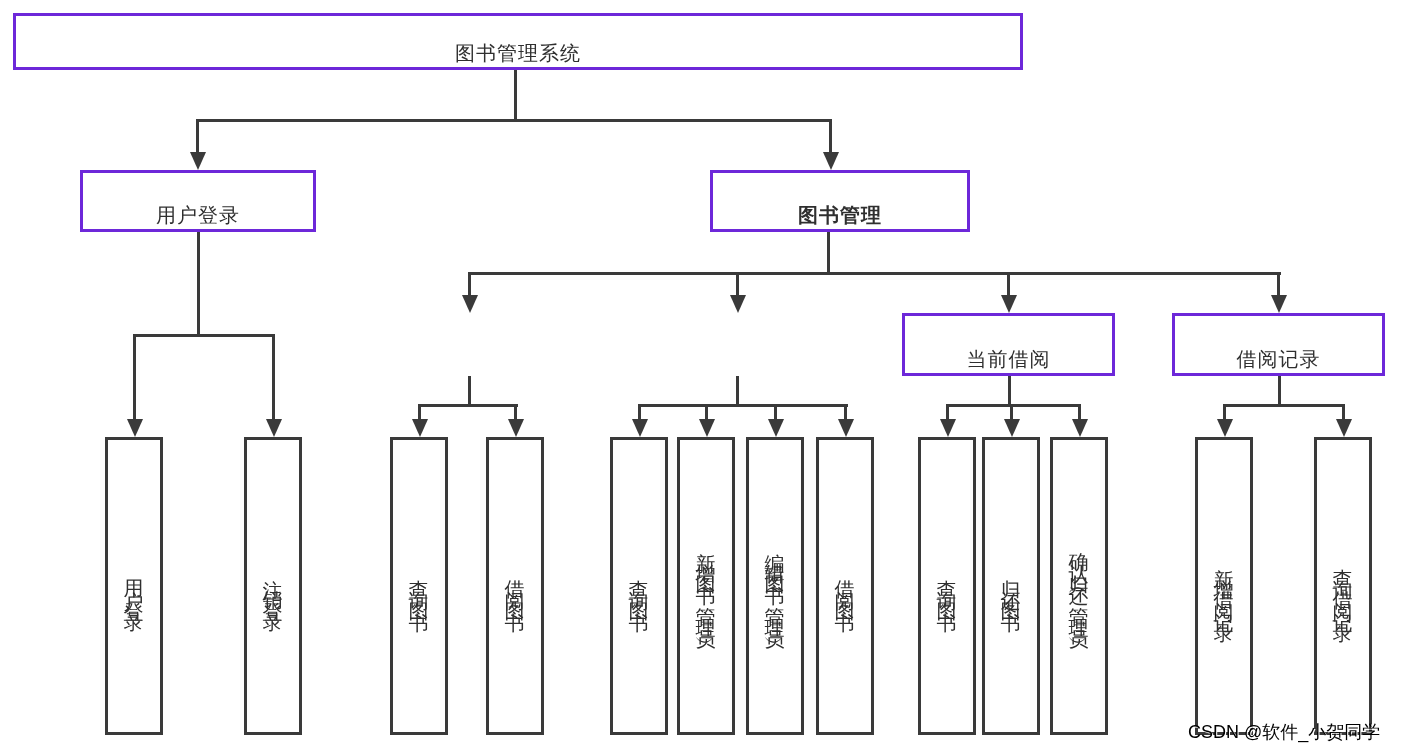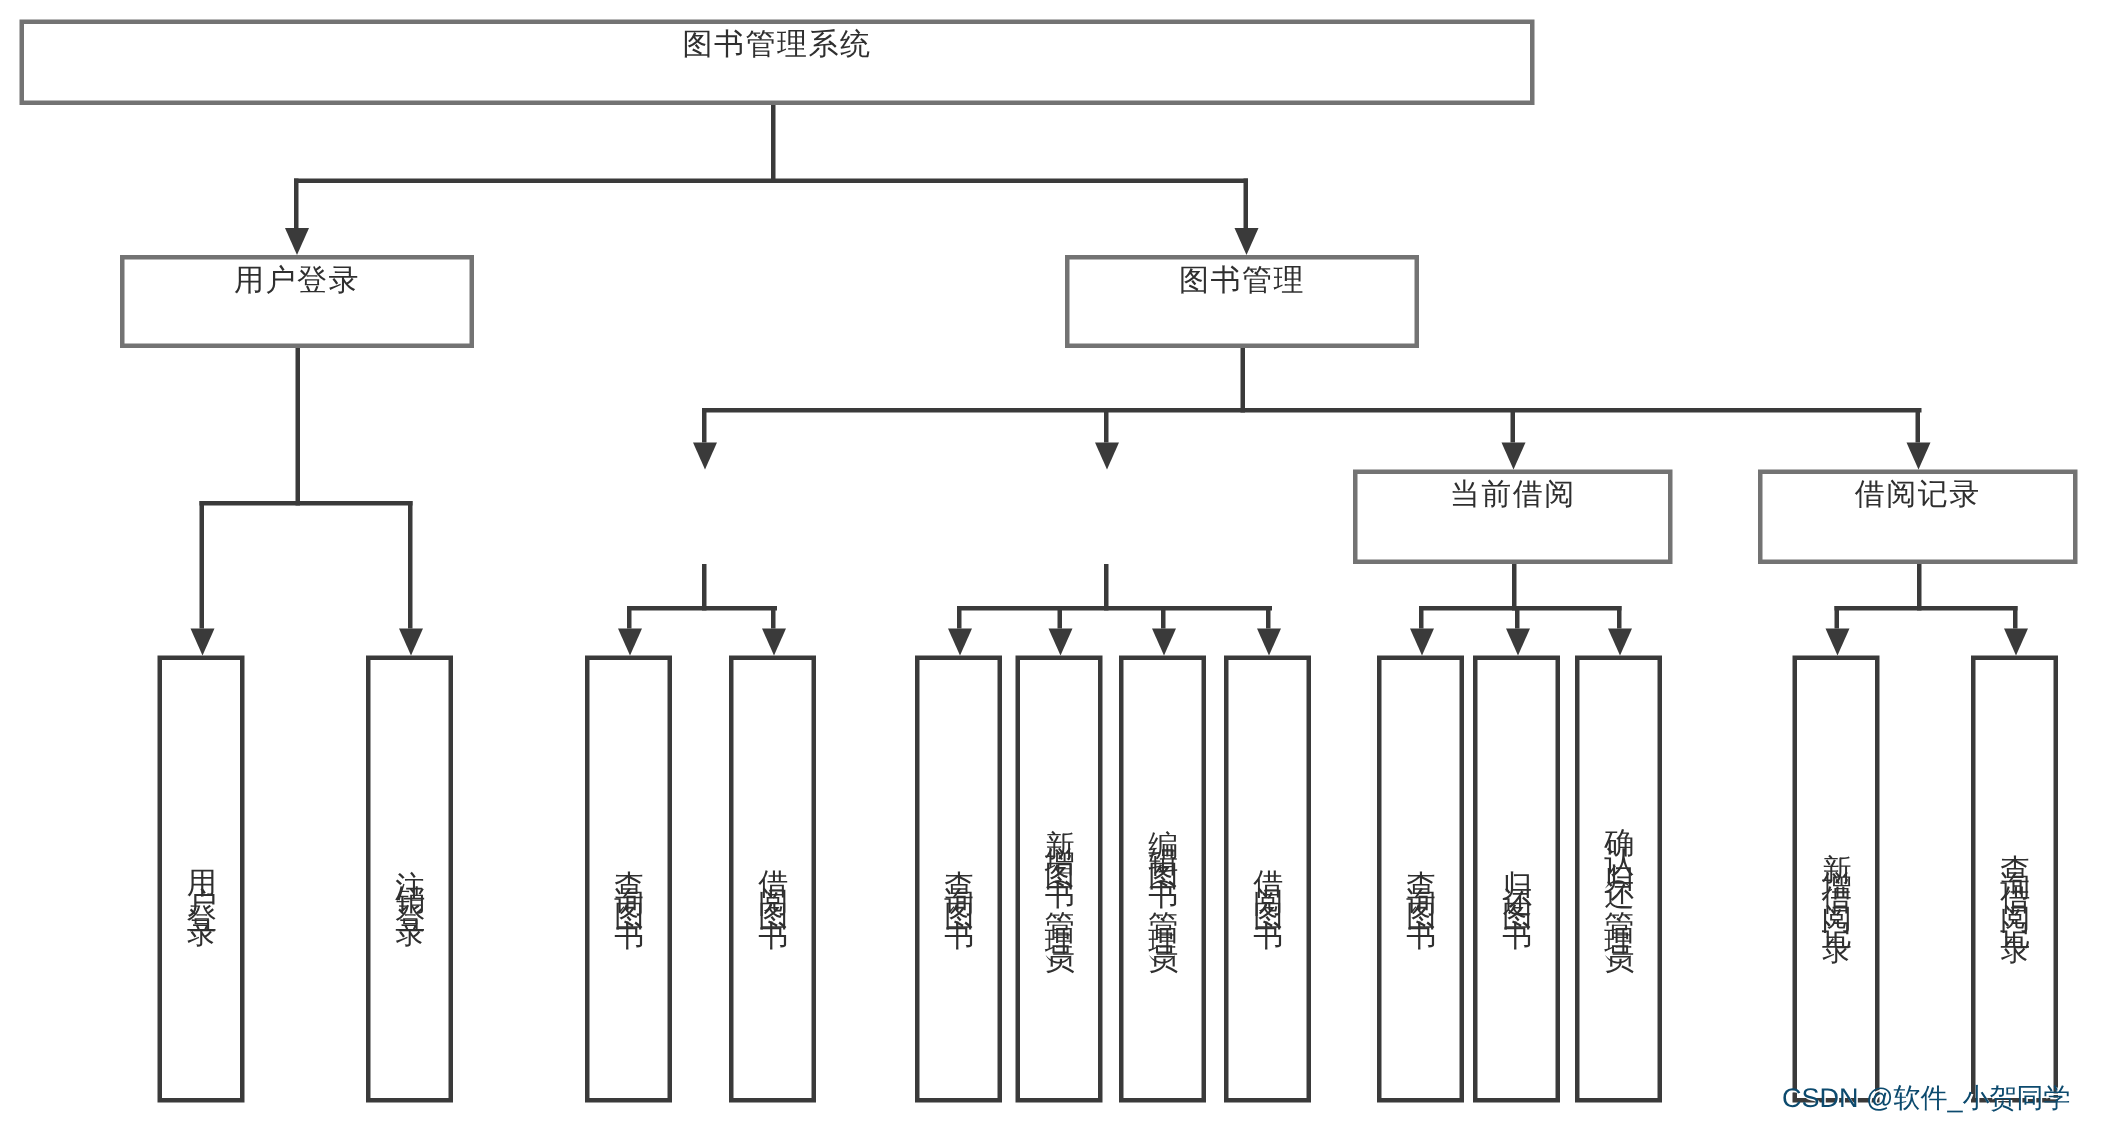--- a/index.html
+++ b/index.html
@@ -8,24 +8,24 @@
     width: 1405px;
     height: 747px;
     background: #ffffff;
     font-family: "Liberation Sans", "DejaVu Sans", sans-serif;
     color: #2f2f2f;
     overflow: hidden;
   }
   .box {
     position: absolute;
     background: #ffffff;
-    border: 3px solid #737373;
+    border: 3px solid #6d28d9;
     box-sizing: border-box;
     display: flex;
-    align-items: flex-start;
+    align-items: flex-end;
     justify-content: center;
   }
   .box.h span {
     font-size: 20px;
     letter-spacing: 1px;
     white-space: nowrap;
   }
   .leaf {
     position: absolute;
     top: 437px;
@@ -57,40 +57,40 @@
     width: 0; height: 0;
     border-left: 8px solid transparent;
     border-right: 8px solid transparent;
     border-top: 18px solid #3a3a3a;
   }
   .watermark {
     position: absolute;
     left: 1188px;
     top: 720px;
     font-size: 18px;
-    color: #0c4a6e;
+    color: #000000;
     text-shadow: 1px 1px 0 #ffffff;
     white-space: nowrap;
     z-index: 5;
     text-align: center;
   }
 </style>
 </head>
 <body>
 
 <div class="canvas">
 
   <div class="box h" style="left:13px; top:13px; width:1010px; height:57px;">
     <span>图书管理系统</span>
   </div>
 
   <div class="box h" style="left:80px; top:170px; width:236px; height:62px;">
     <span>用户登录</span>
   </div>
-  <div class="box h" style="left:710px; top:170px; width:236px; height:62px;">
+  <div class="box h" style="left:710px; top:170px; width:260px; height:62px;font-weight:bold;">
     <span>图书管理</span>
   </div>
 
   <div class="box h" style="left:902px; top:313px; width:213px; height:63px;font-family:Liberation Mono, monospace;">
     <span>当前借阅</span>
   </div>
   <div class="box h" style="left:1172px; top:313px; width:213px; height:63px;">
     <span>借阅记录</span>
   </div>
 

